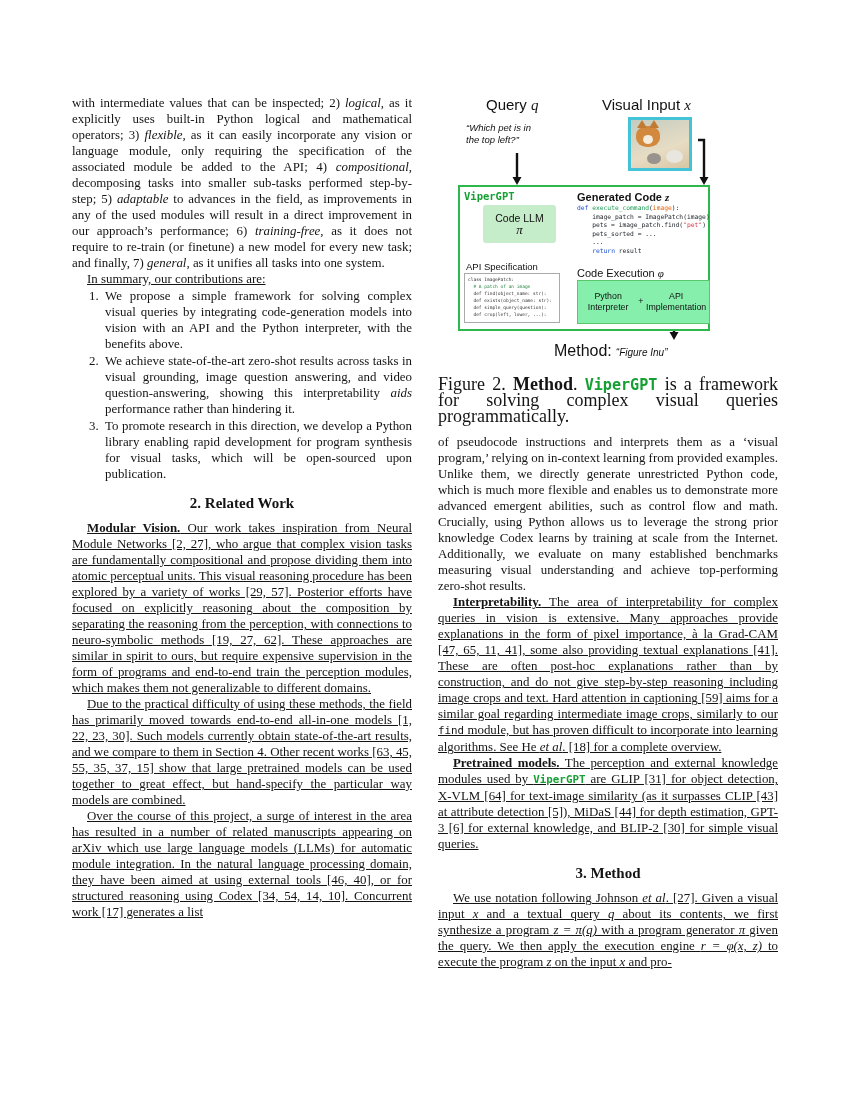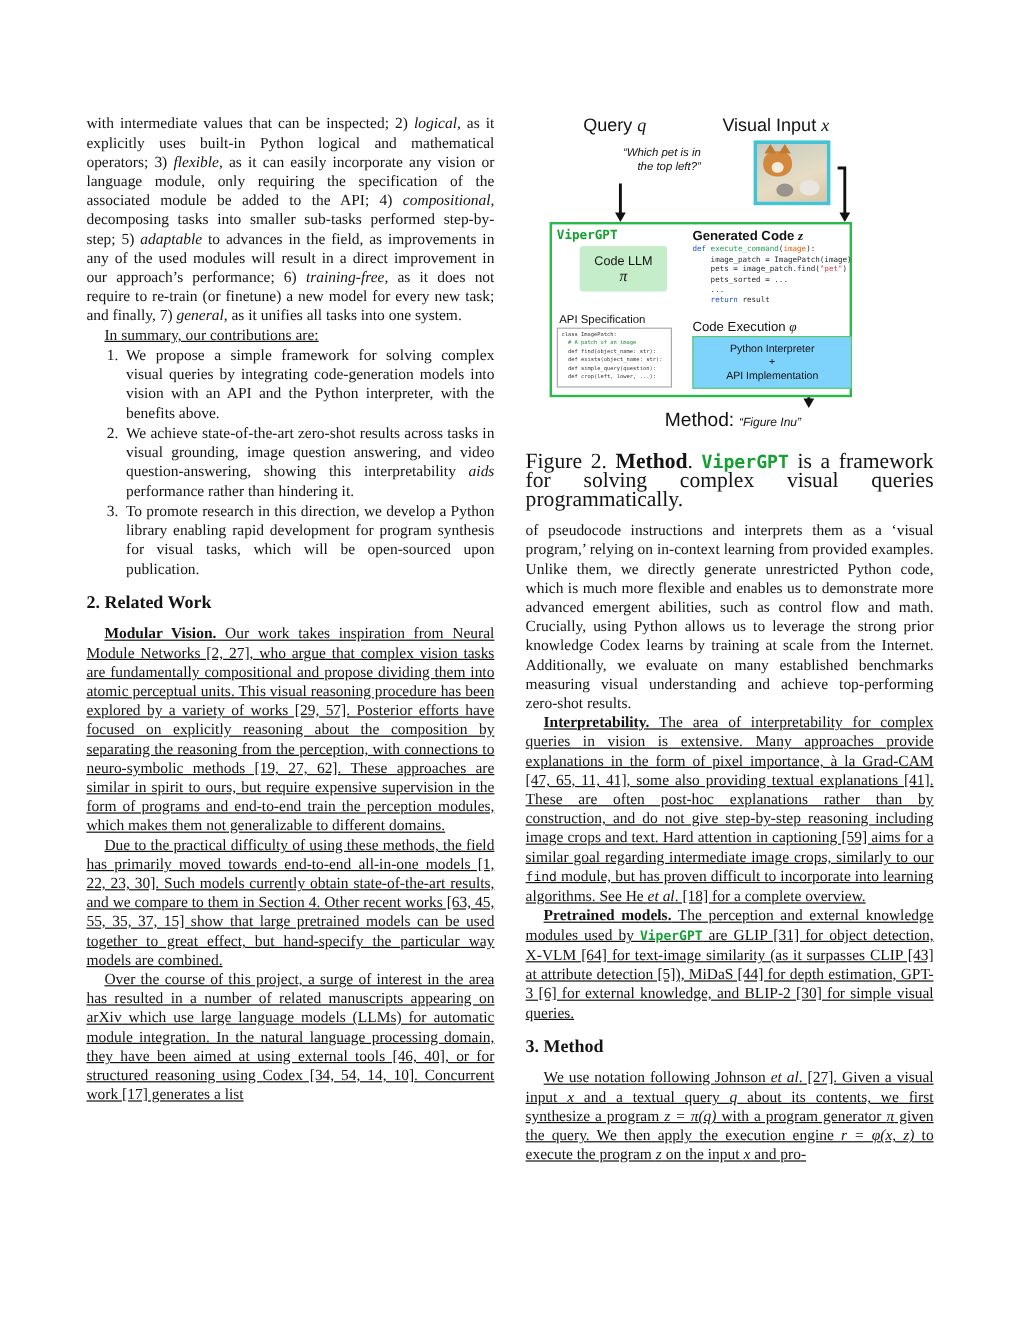--- a/index.html
+++ b/index.html
@@ -4,39 +4,39 @@
 <style>
   * { box-sizing: border-box; }
   body { margin:0; background:#ffffff; }
   .page { position:relative; width:824px; height:1100px; background:#fff;
           font-family:"Liberation Serif", serif; color:#141414; overflow:hidden;border-radius:14px; }
   .col { position:absolute; top:95px; width:340px; font-size:12.9px; line-height:16px; text-align:justify; }
   .col-left { left:72px; }
   .col-right { left:438px; }
   .para { margin:0; }
   .indent { text-indent:15px;text-decoration:underline; }
-  .sec { font-size:15px; font-weight:bold; text-align:left; margin:13px 0 9px 0; }
+  .sec { font-size:15px; font-weight:bold; text-align:center; margin:13px 0 9px 0; }
   .contrib { position:relative; padding-left:33px; margin:1px 0; }
   .contrib .num { position:absolute; left:17px; top:0; }
   .it { font-style:italic; }
   .bf { font-weight:bold; }
   .math { font-style:italic; }
   .vg { font-family:"DejaVu Sans Mono", monospace; font-weight:bold; color:#16a034; font-size:0.84em; }
   .code-inline { font-family:"DejaVu Sans Mono", monospace; font-size:0.84em; }
   .caption { font-size:18px; line-height:15.4px; margin:12px 0 10px 0; text-align:justify; }
 
   
   .figure { position:relative; width:340px; height:270px; font-family:"Liberation Sans", sans-serif;
             text-align:left; color:#111; }
   .fig-top-label { position:absolute; font-size:15px; }
   .query-label { left:48px; top:2px; }
   .vi-label { left:164px; top:2px; }
   .math-serif { font-family:"Liberation Serif", serif; font-style:italic; }
   .bubble { position:absolute; left:28px; top:27px; width:118px; font-size:9.5px; font-style:italic;
-            text-align:right; white-space:pre-line; line-height:12px; }
+            text-align:left; white-space:pre-line; line-height:12px; }
   .photo { position:absolute; left:190px; top:22px; width:64px; height:54px; border:3px solid #44c3d6;
            background:linear-gradient(160deg,#c4ccc0,#e7dcc4 60%,#d8c6a4); }
   .dog { position:absolute; left:5px; top:6px; width:24px; height:21px; background:#d2893e; border-radius:46%; }
   .dog-ear { position:absolute; width:0; height:0; border-left:5px solid transparent;
              border-right:5px solid transparent; border-bottom:8px solid #c07a34; top:-6px; }
   .ear-l { left:1px; } .ear-r { right:1px; }
   .dog-muzzle { position:absolute; left:7px; top:9px; width:10px; height:9px; background:#f6ecdb; border-radius:50%; }
   .kit1 { position:absolute; right:6px; bottom:5px; width:17px; height:13px; background:#e9e5df; border-radius:50%; }
   .kit2 { position:absolute; left:16px; bottom:4px; width:14px; height:11px; background:#98938c; border-radius:50%; }
   .arrows { position:absolute; left:0; top:0; }
@@ -50,23 +50,23 @@
   .codellm .math-serif { font-size:13px; }
   .apispec-label { position:absolute; left:6px; top:72px; font-size:9.5px; }
   .apispec-box { position:absolute; left:4px; top:86px; width:96px; height:50px; border:1px solid #aaa;
                  padding:2px 3px; font-family:"DejaVu Sans Mono",monospace; font-size:4.5px; line-height:7px;
                  color:#333; overflow:hidden; }
   .gencode-label { position:absolute; left:117px; top:2px; font-size:11px; font-weight:bold; }
   .gencode-box { position:absolute; left:117px; top:17px; width:133px; height:56px;
                  font-family:"DejaVu Sans Mono",monospace; font-size:6.3px; line-height:8.6px;
                  color:#24292e; overflow:hidden; }
   .codeexec-label { position:absolute; left:117px; top:78px; font-size:11px; font-weight:normal; }
-  .interp-box { position:absolute; left:117px; top:93px; width:133px; height:44px; background:#7dd3fc;
-                border:1px solid #57c96b; display:flex; flex-direction:column; align-items:center;
-                justify-content:center; font-size:8.8px; line-height:11.5px; text-align:center; }
+  .interp-box { position:absolute; left:117px; top:93px; width:133px; height:44px; background:#86efac;
+                border:1px solid #57c96b; display:flex; flex-direction:row; align-items:center;
+                justify-content:flex-start; font-size:8.8px; line-height:11.5px; text-align:center; }
   .cl { white-space:pre; }
   .c-kw { color:#1a4fd6; } .c-fn { color:#1f9d55; } .c-str { color:#d73a49; }
   .c-arg { color:#e36209; } .c-com { color:#22863a; }
   .result-row { position:absolute; left:116px; top:248px; white-space:nowrap; }
   .result-label { font-size:16px; }
   .result-value { font-size:10px; font-style:italic; margin-left:4px; }
 </style>
 </head>
 <body>
 

